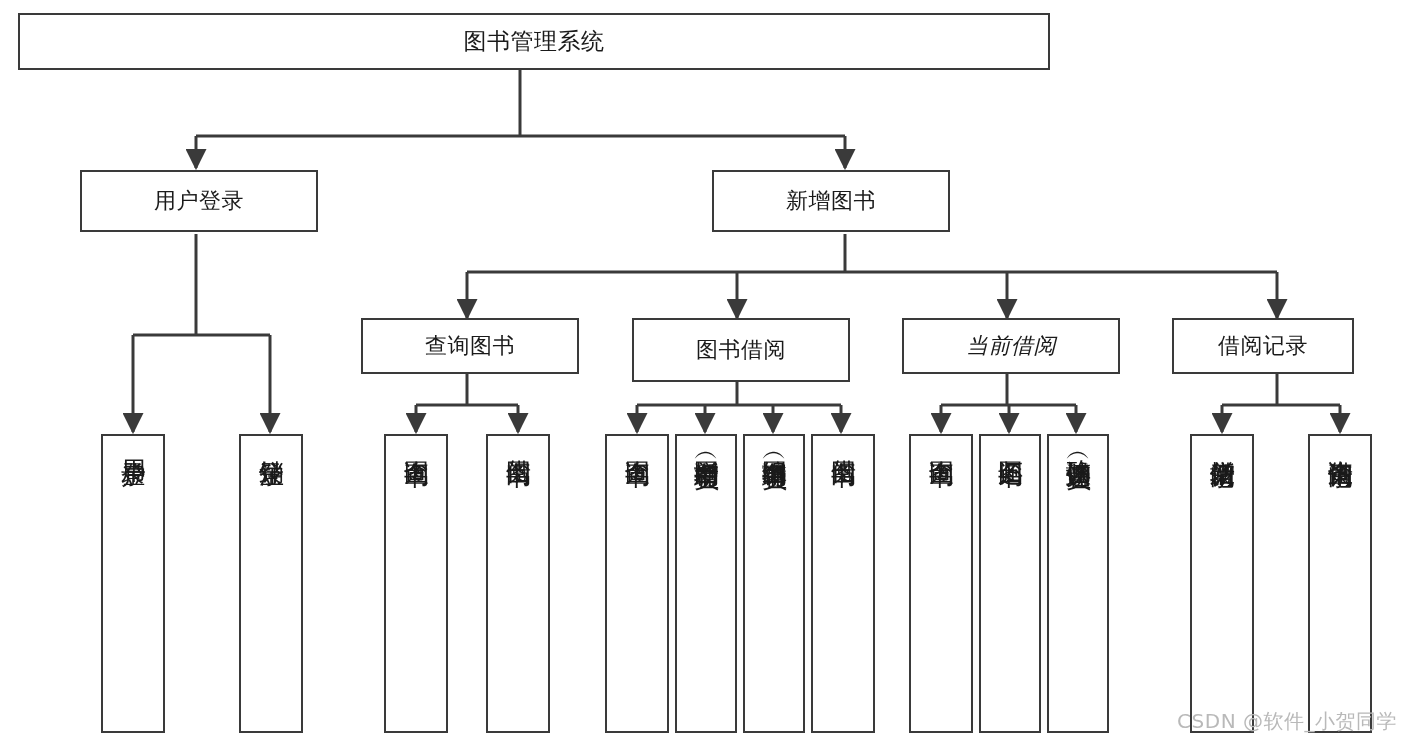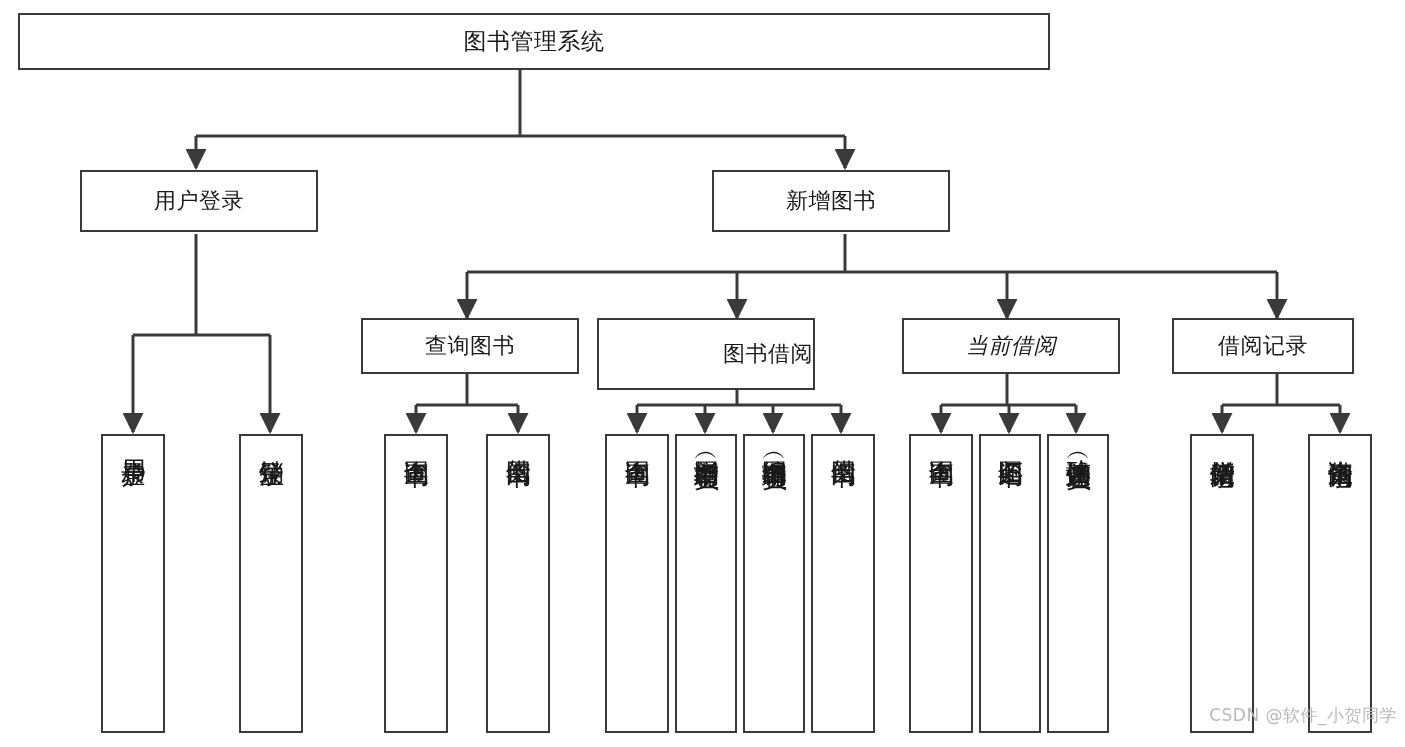--- a/index.html
+++ b/index.html
@@ -59,22 +59,22 @@
     writing-mode: vertical-rl;
     text-orientation: upright;
     font-size: 25px;
     line-height: 1.04;
     letter-spacing: 1px;
     margin: 0 auto;
   }
   .watermark {
     position: absolute;
     right: 8px;
-    bottom: 20px;
-    font-size: 17px;
+    bottom: 12px;
+    font-size: 20px;
     color: #b9b9b9;
     letter-spacing: 0.5px;
     white-space: nowrap;
     user-select: none;
   }
 </style>
 </head>
 <body>
 
 <div id="diagram-root">
@@ -138,21 +138,21 @@
   </div>
 
   <div class="node horiz" style="left:712px; top:170px; width:238px; height:62px;">
     <span class="node-label">新增图书</span>
   </div>
 
   <div class="node horiz" style="left:361px; top:318px; width:218px; height:56px;">
     <span class="node-label">查询图书</span>
   </div>
 
-  <div class="node horiz" style="left:597px; top:318px; width:218px; height:72px;justify-content:flex-end;">
+  <div class="node horiz" style="left:632px; top:318px; width:218px; height:64px;">
     <span class="node-label">图书借阅</span>
   </div>
 
   <div class="node horiz" style="left:902px; top:318px; width:218px; height:56px;font-style:italic;">
     <span class="node-label">当前借阅</span>
   </div>
 
   <div class="node horiz" style="left:1172px; top:318px; width:182px; height:56px;">
     <span class="node-label">借阅记录</span>
   </div>

